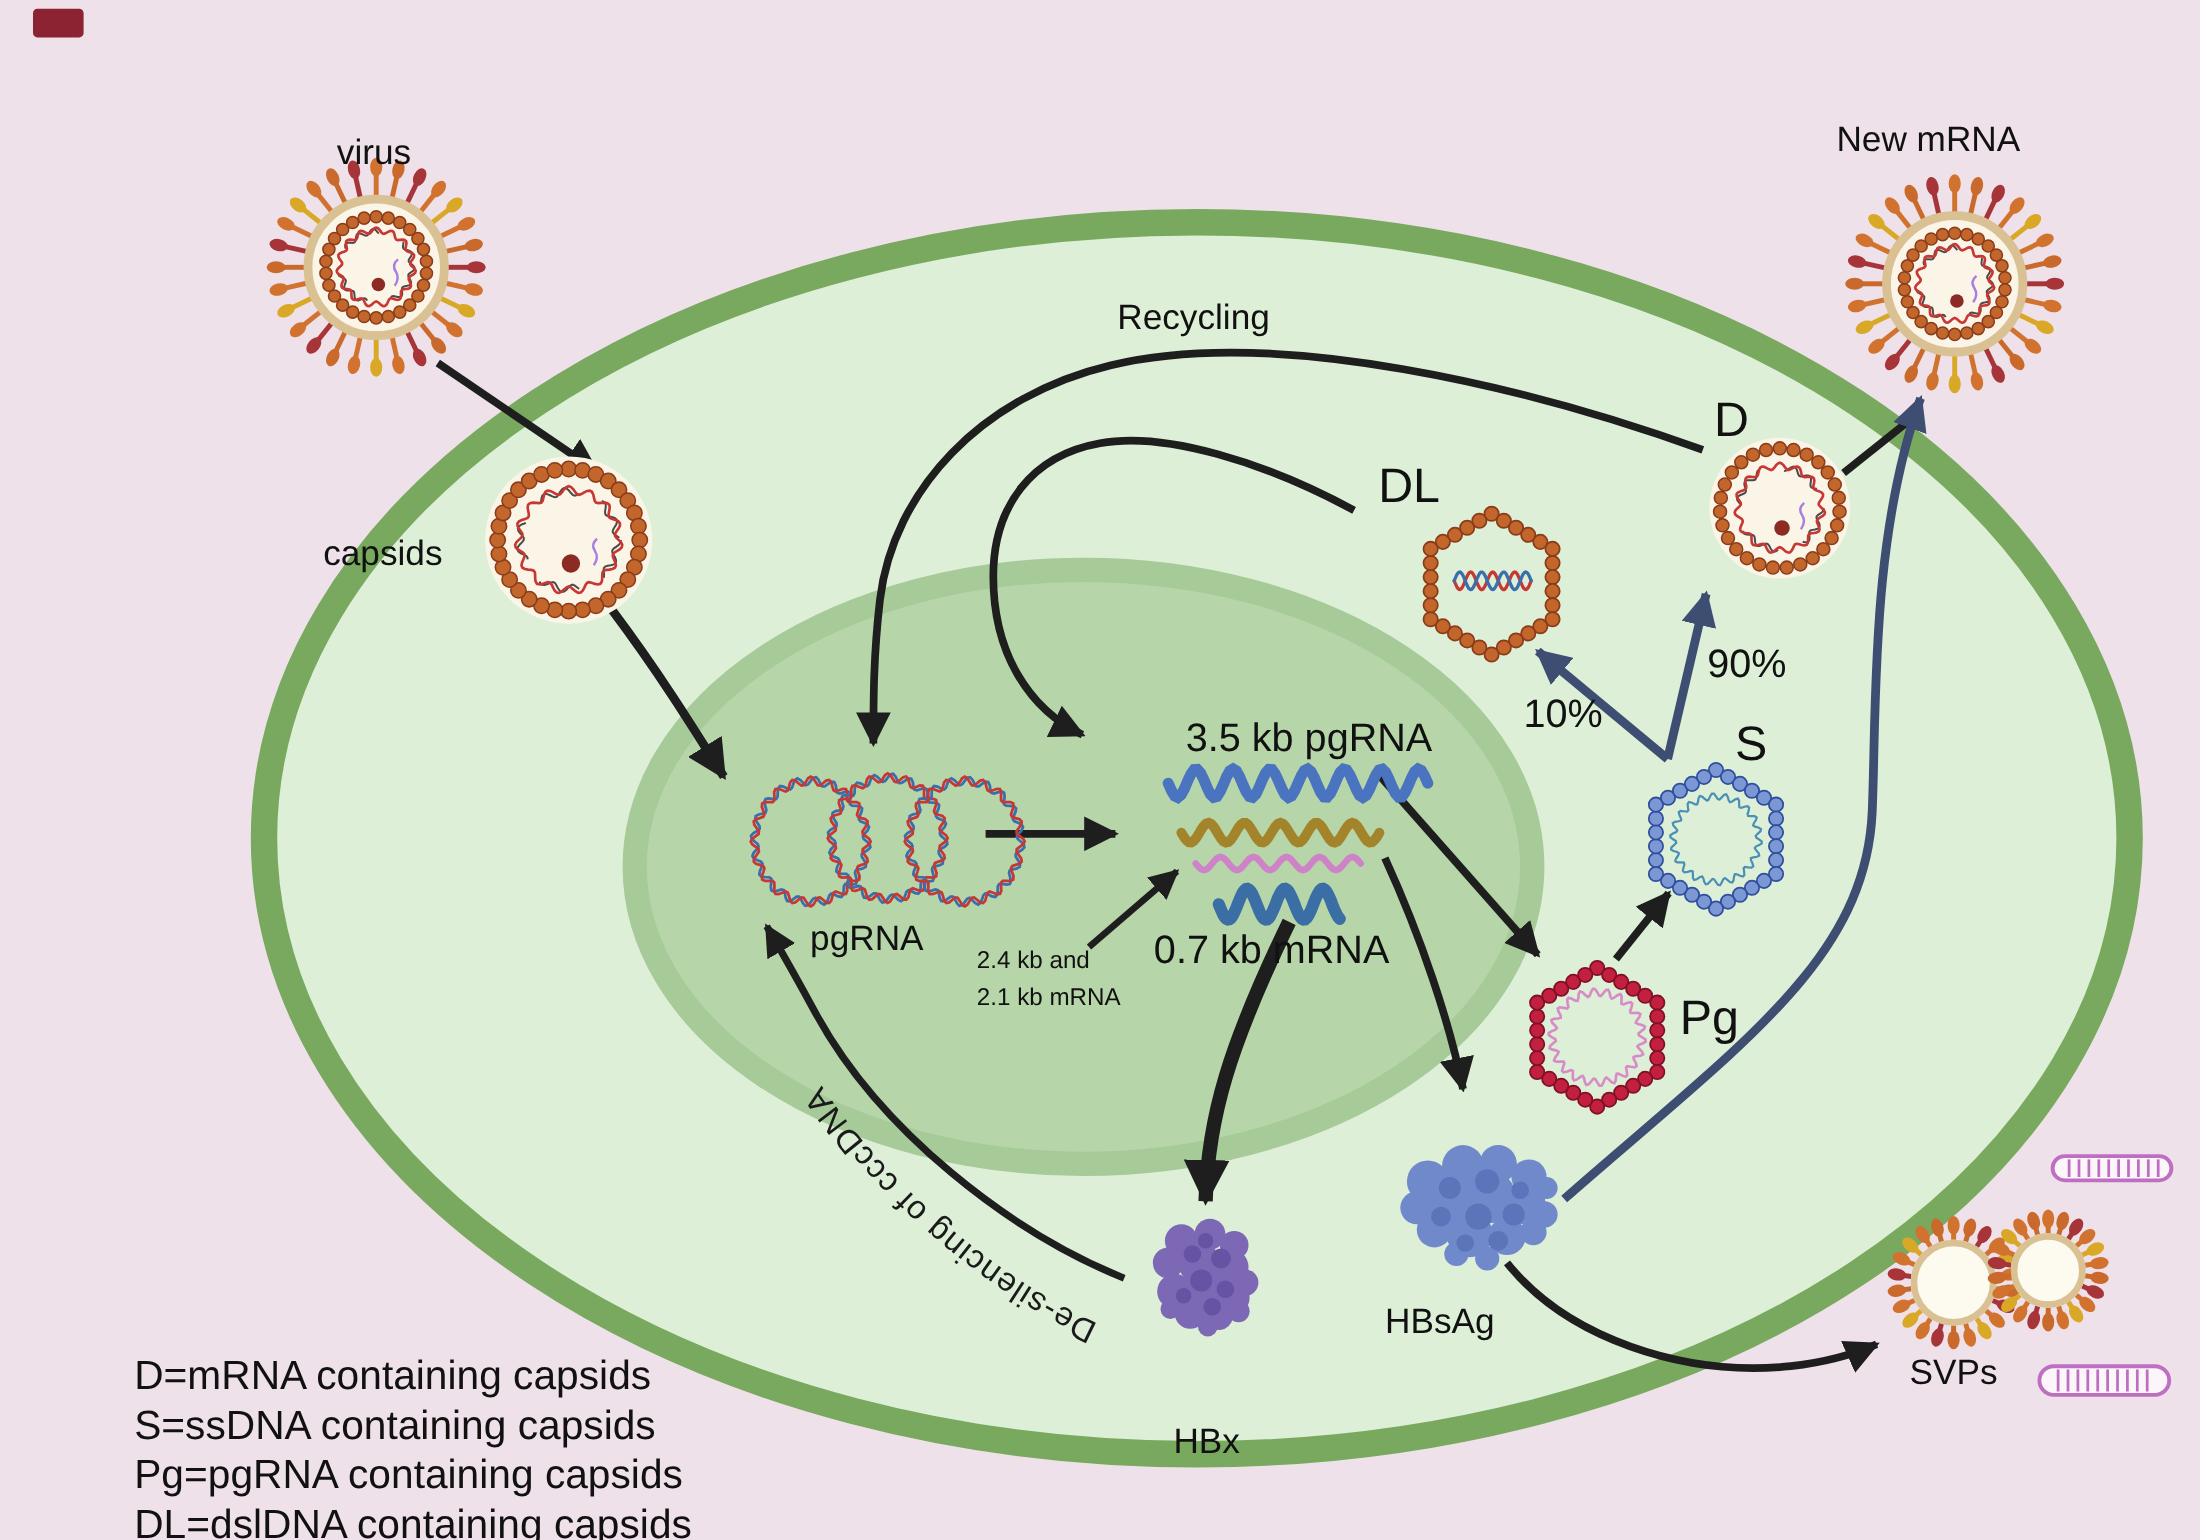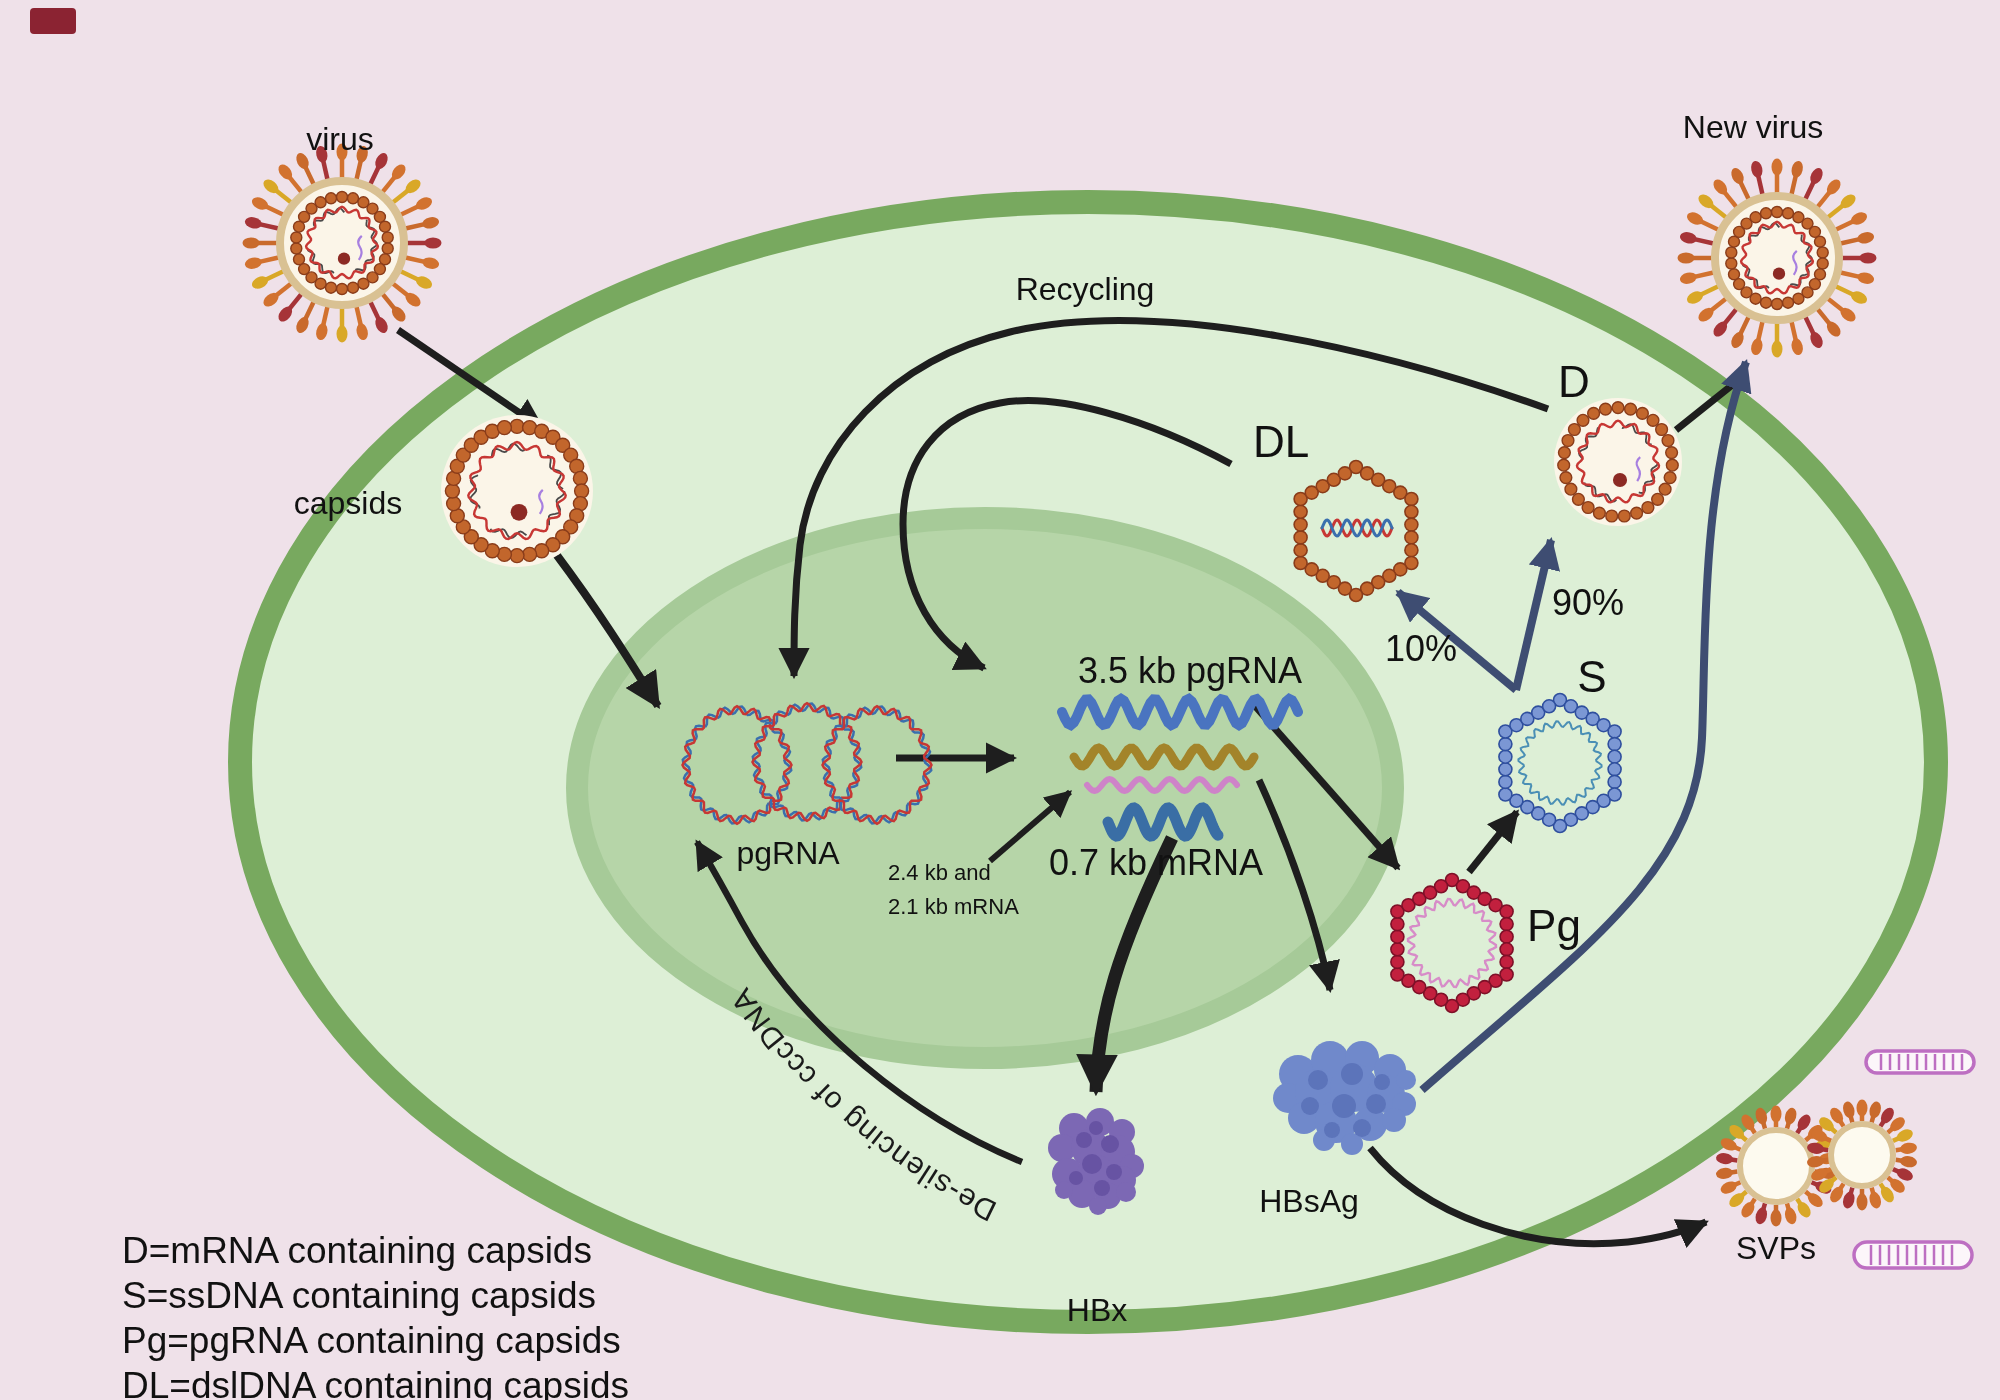--- a/index.html
+++ b/index.html
@@ -604,21 +604,21 @@
     <text class="desil">
       <textPath href="#desil-path" startOffset="6">De-silencing of cccDNA</textPath>
     </text>
   </svg>
 
   <div class="lbl" style="left:340px;top:139px">virus</div>
   <div class="lbl" style="left:348px;top:503px">capsids</div>
   <div class="lbl" style="left:1085px;top:289px">Recycling</div>
   <div class="lbl lt" style="left:1281px;top:442px">DL</div>
   <div class="lbl lt" style="left:1574px;top:382px">D</div>
-  <div class="lbl" style="left:1753px;top:127px">New virus</div>
+  <div class="lbl" style="left:1753px;top:127px">New mRNA</div>
   <div class="lbl sm" style="left:1588px;top:603px">90%</div>
   <div class="lbl sm" style="left:1421px;top:649px">10%</div>
   <div class="lbl lt" style="left:1592px;top:677px">S</div>
   <div class="lbl sm" style="left:1190px;top:671px">3.5 kb pgRNA</div>
   <div class="lbl" style="left:788px;top:853px">pgRNA</div>
   <div class="lbl sm" style="left:1156px;top:863px">0.7 kb mRNA</div>
   <div class="lbl lt" style="left:1554px;top:926px">Pg</div>
   <div class="lbl" style="left:1097px;top:1310px">HBx</div>
   <div class="lbl" style="left:1309px;top:1201px">HBsAg</div>
   <div class="lbl" style="left:1776px;top:1248px">SVPs</div>

